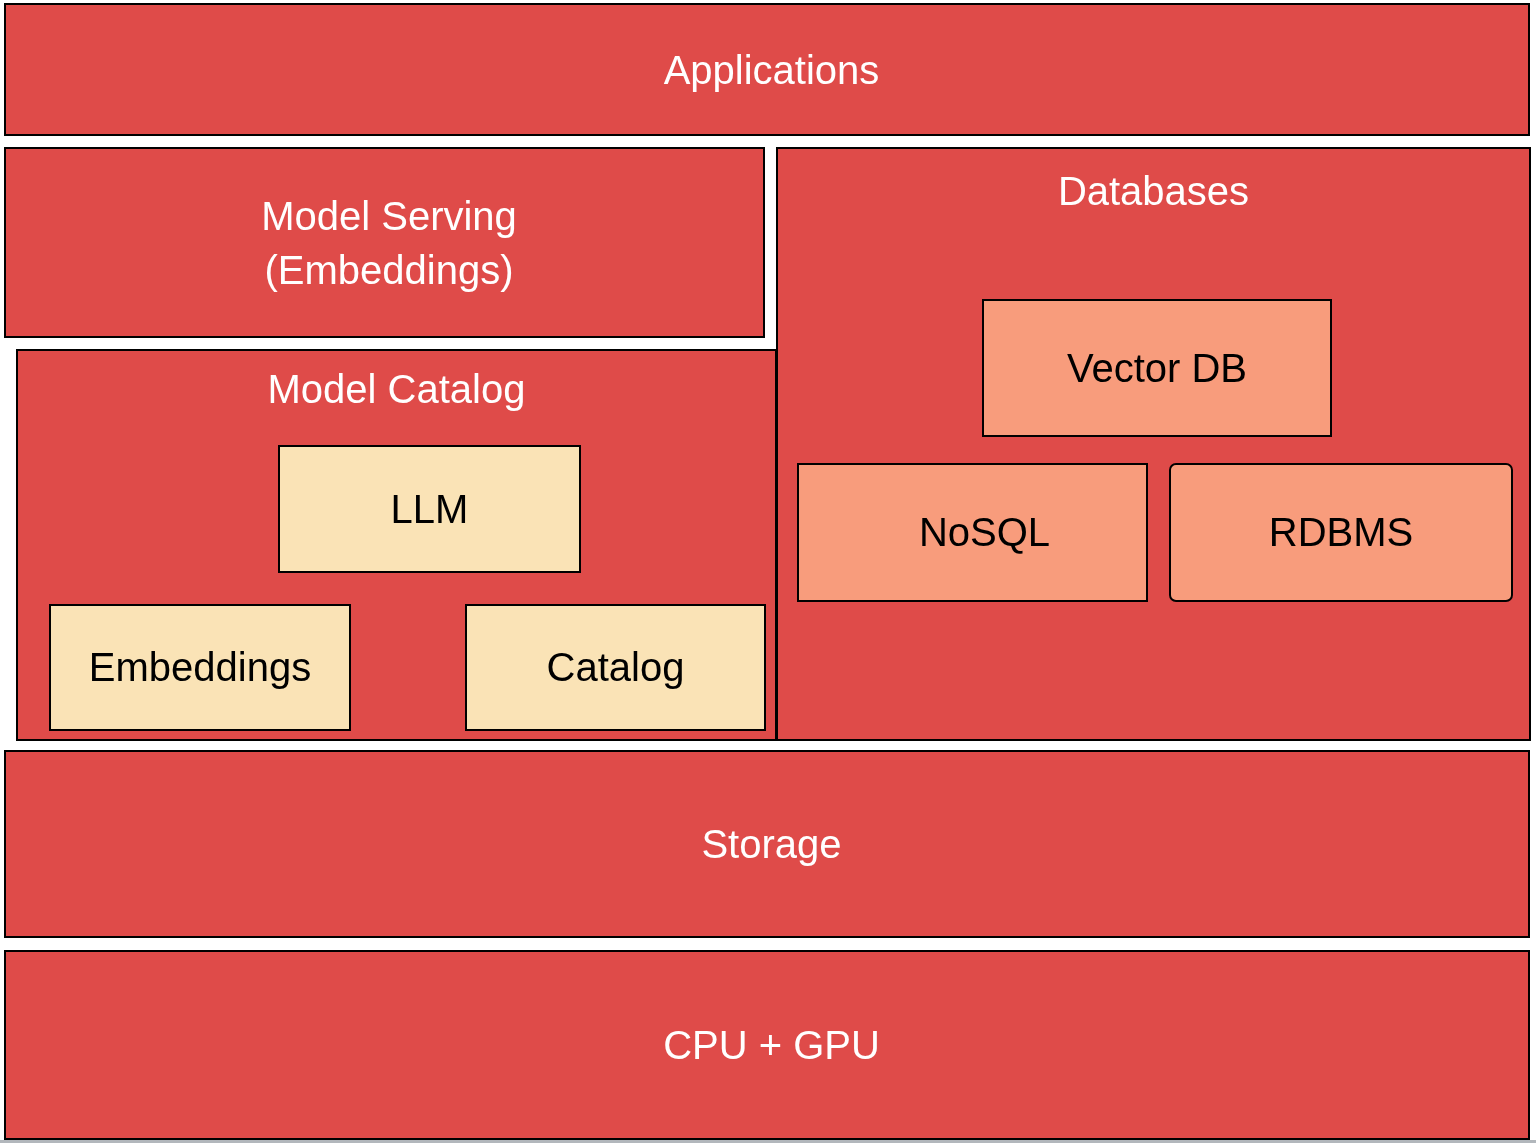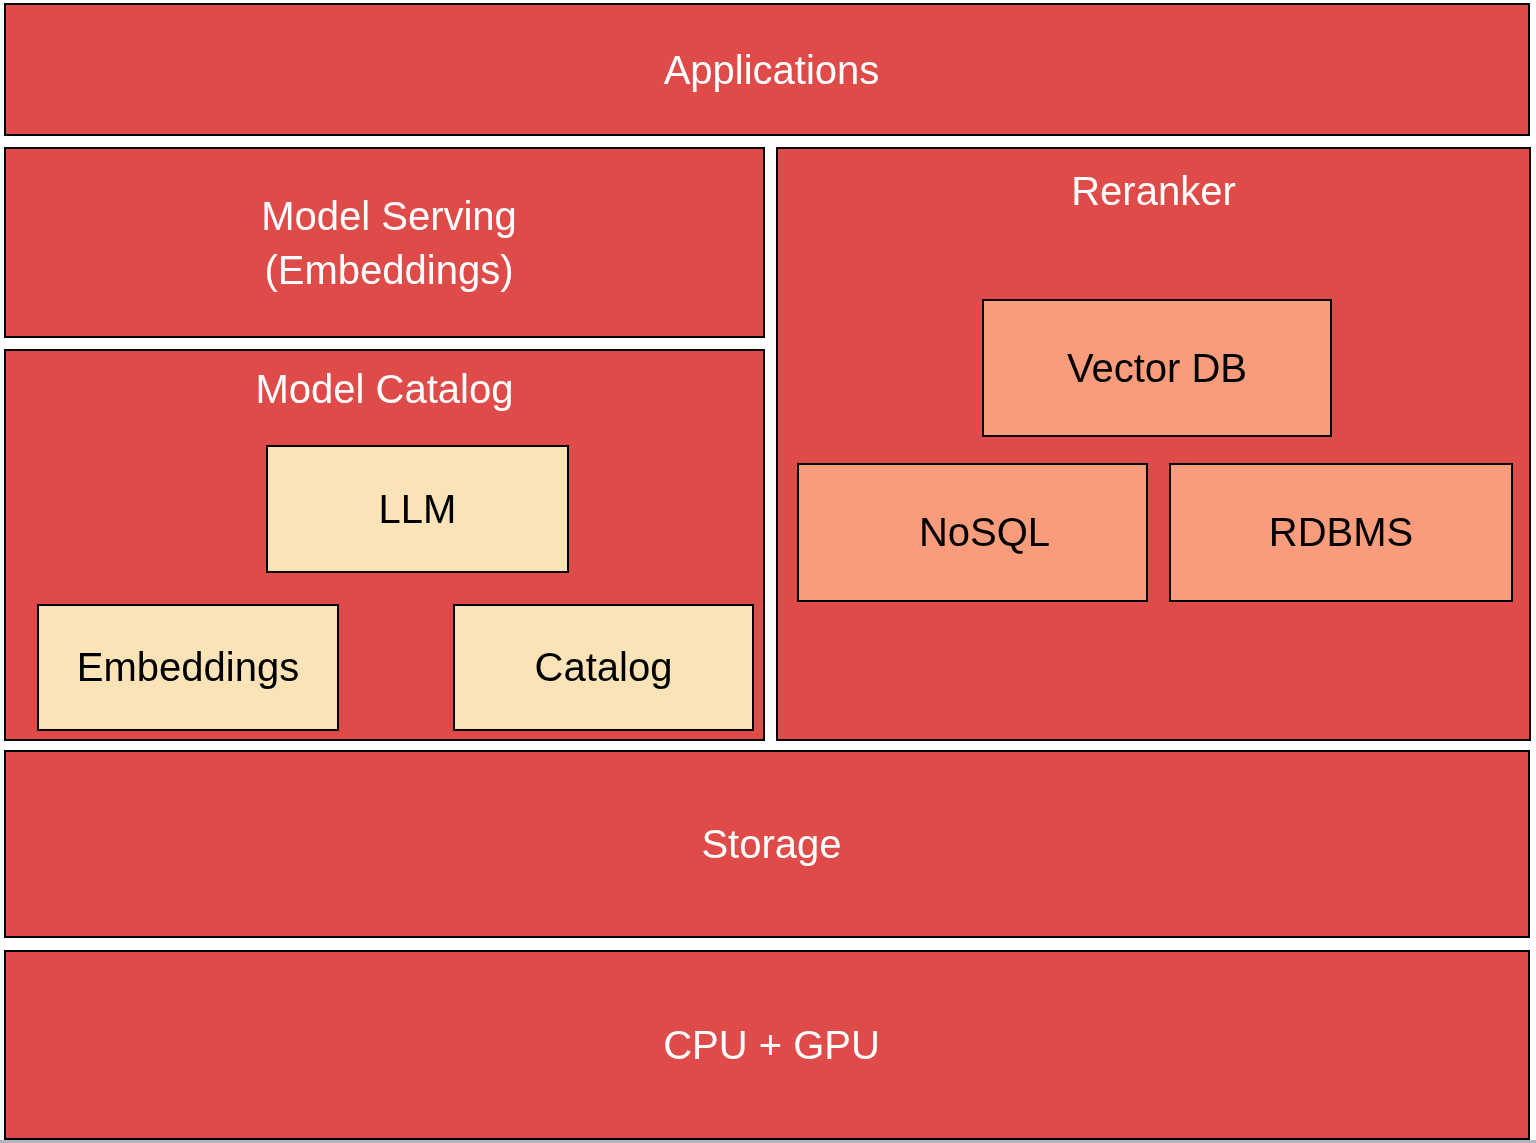--- a/index.html
+++ b/index.html
@@ -43,35 +43,35 @@
     align-items: center;
     justify-content: center;
     font-size: 40px;
     color: var(--box-text, #000);
   }
   .cream  { background: var(--cream, #fae3b6); }
   .salmon { background: var(--salmon, #f89c7c); }
 
   #applications { left: 4px;   top: 3px;   width: 1526px; height: 133px; }
   #model-serving{ left: 4px;   top: 147px; width: 761px;  height: 191px; }
-  #model-catalog{ left: 4px;   top: 349px; width: 761px;  height: 392px; }
+  #model-catalog{ left: 16px;   top: 349px; width: 761px;  height: 392px; }
   #databases    { left: 776px; top: 147px; width: 755px;  height: 594px; }
   #storage      { left: 4px;   top: 750px; width: 1526px; height: 188px; }
   #cpu-gpu      { left: 4px;   top: 950px; width: 1526px; height: 190px; }
 
   #model-catalog .section-title { top: 16px; }
   #databases .section-title     { top: 20px; }
 
   #llm        { left: 229px; top: 94px;  width: 303px; height: 128px; margin-left: 31px; }
   #embeddings { left: 31px;  top: 253px; width: 302px; height: 127px; }
   #reranker   { left: 447px; top: 253px; width: 301px; height: 127px; }
 
   #vector-db  { left: 204px; top: 150px; width: 350px; height: 138px; }
   #nosql      { left: 19px;  top: 314px; width: 351px; height: 139px; padding-left: 24px; }
-  #rdbms      { left: 391px; top: 314px; width: 344px; height: 139px; }
+  #rdbms      { left: 391px; top: 314px; width: 344px; height: 139px; border-radius: 7px; }
 
   #bottom-edge {
     position: absolute;
     left: 0; top: 1140px;
     width: 1536px; height: 3px;
     background: #b2b7bc;
   }
 </style>
 </head>
 <body>
@@ -86,21 +86,21 @@
 </div>
 
 <div id="model-catalog" class="band">
   <div class="section-title">Model Catalog</div>
   <div id="llm" class="sub-box cream">LLM</div>
   <div id="embeddings" class="sub-box cream">Embeddings</div>
   <div id="reranker" class="sub-box cream">Catalog</div>
 </div>
 
 <div id="databases" class="band">
-  <div class="section-title">Reranker</div>
+  <div class="section-title">Databases</div>
   <div id="vector-db" class="sub-box salmon">Vector DB</div>
   <div id="nosql" class="sub-box salmon">NoSQL</div>
   <div id="rdbms" class="sub-box salmon">RDBMS</div>
 </div>
 
 <div id="storage" class="band flex-center">
   <div class="band-label">Storage</div>
 </div>
 
 <div id="cpu-gpu" class="band flex-center">

